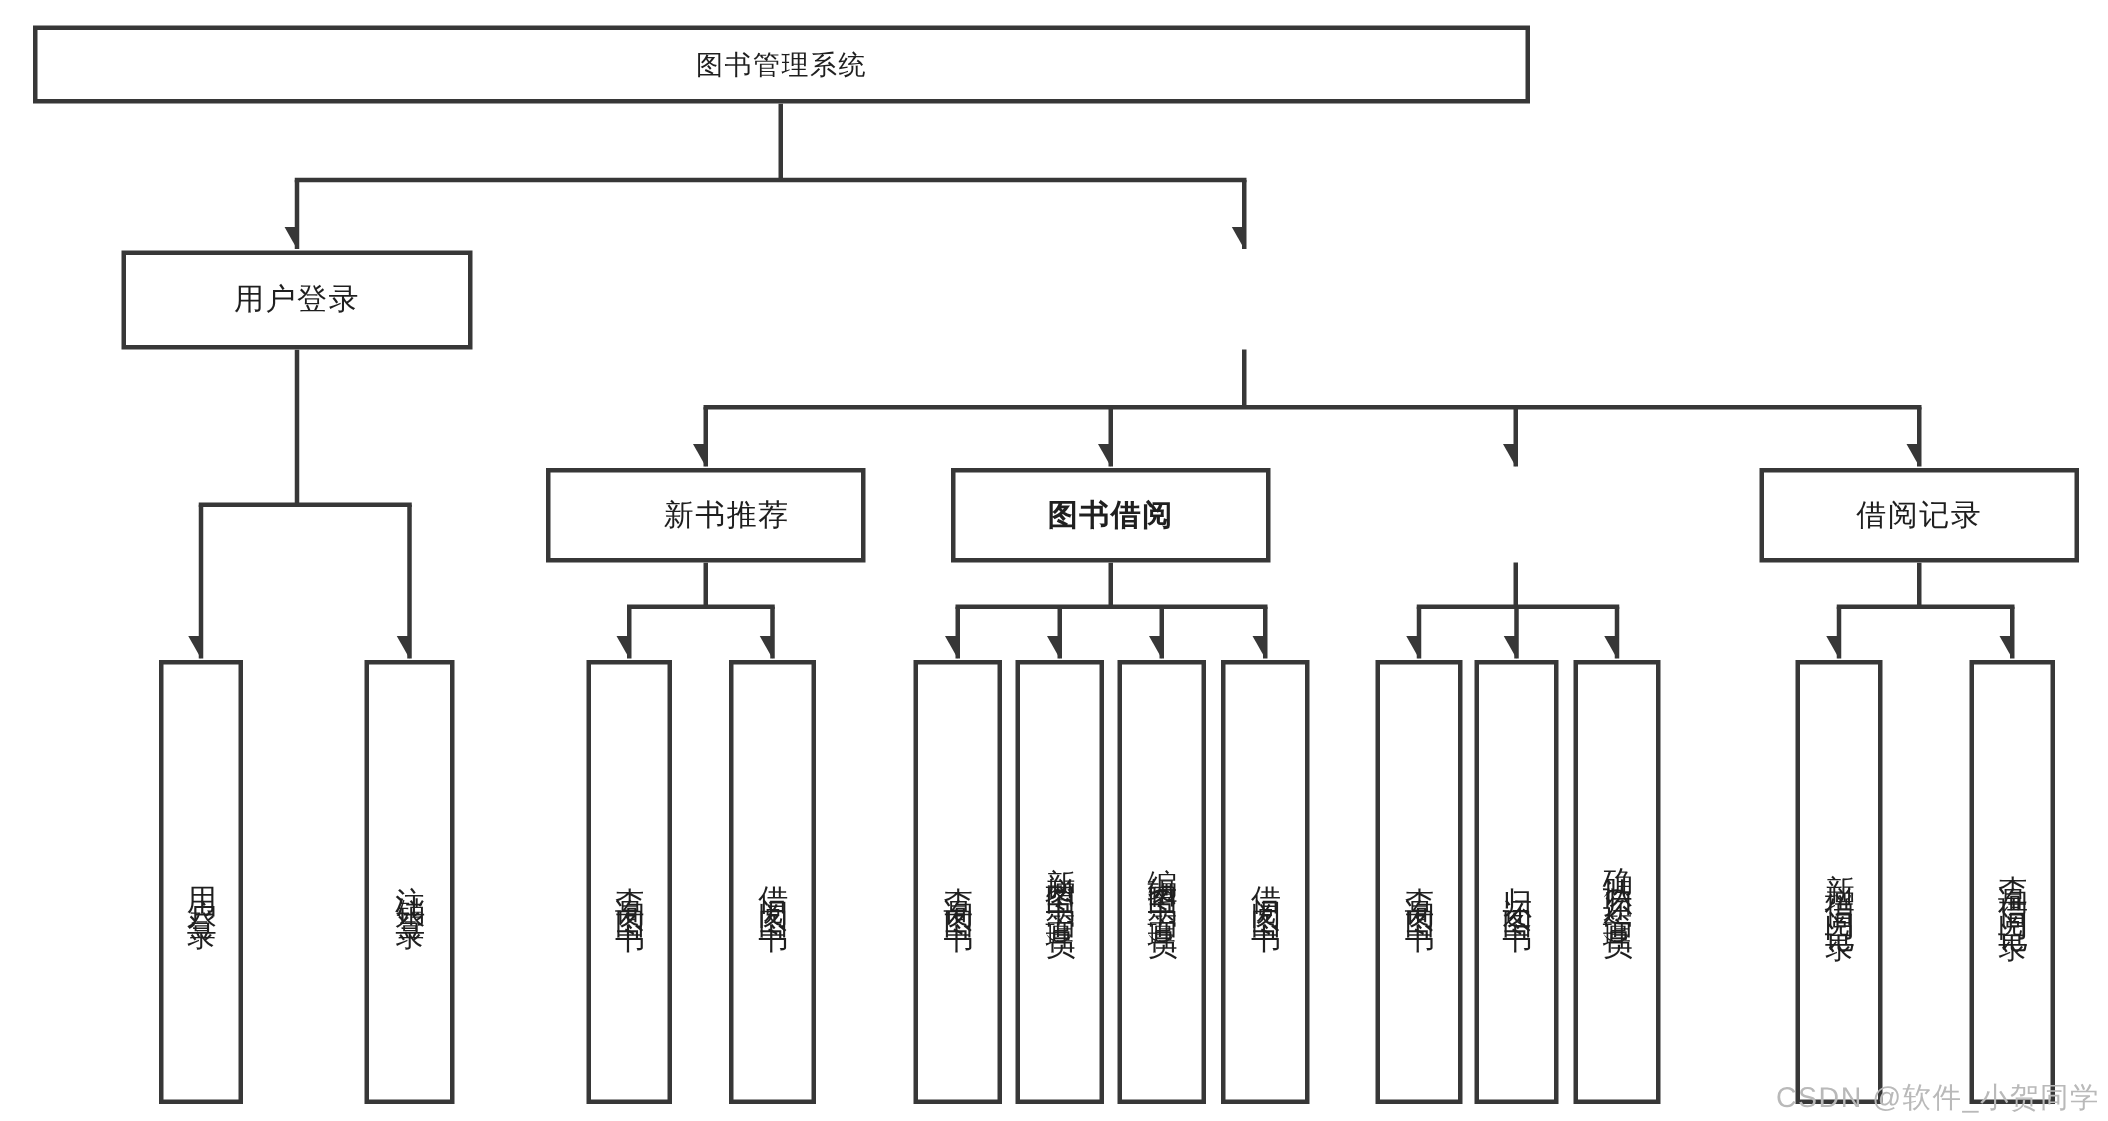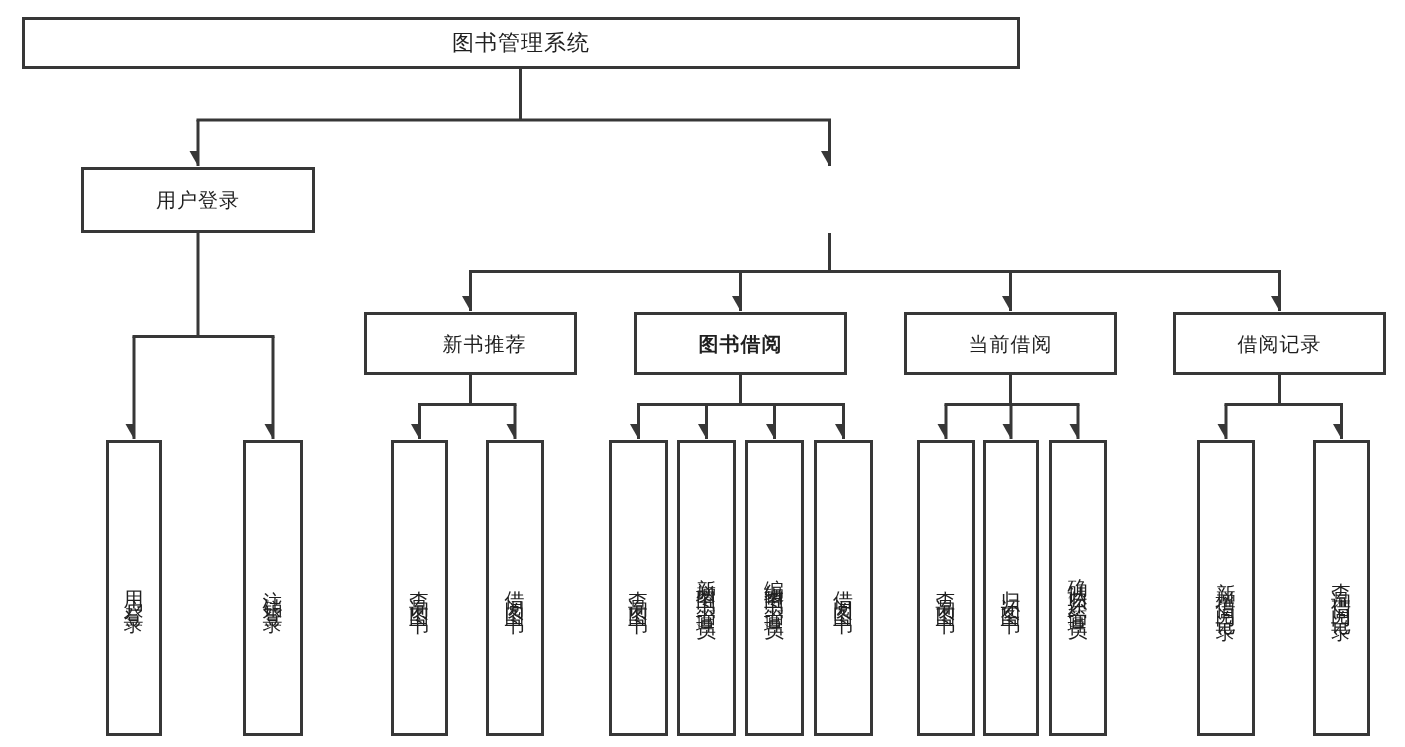--- a/index.html
+++ b/index.html
@@ -33,21 +33,21 @@
     color: #1f1f1f;
     display: flex;
     align-items: center;
     justify-content: center;
     z-index: 2;
     font-size: 20px;
     letter-spacing: 1px;
     line-height: 1;
   }
   .node.h-root {
-    font-size: 22px;
+    font-size: 18px;
     text-align: center;
   }
   .node.v {
     writing-mode: vertical-rl;
     text-orientation: mixed;
     letter-spacing: 8px;
     font-size: 20px;
     padding-top: 6px;
   }
   .node.v.long {
@@ -119,35 +119,35 @@
       <path d="M1341.5,404.5 V439" marker-end="url(#arrow)"></path>
     </g>
   </svg>
 
   <div class="node h-root" style="left:22px; top:17px; width:998px; height:52px;">图书管理系统</div>
 
   <div class="node" style="left:81px; top:167px; width:234px; height:66px;">用户登录</div>
 
   <div class="node" style="left:364px; top:312px; width:213px; height:63px;padding-left:28px;">新书推荐</div>
   <div class="node" style="left:634px; top:312px; width:213px; height:63px;font-weight:bold;">图书借阅</div>
-  <div class="node" style="left:904px; top:312px; width:213px; height:63px;">当前借阅</div>
   <div class="node" style="left:1173px; top:312px; width:213px; height:63px;">借阅记录</div>
 
   <div class="node v" style="left:106px; top:440px; width:56px; height:296px;">用户登录</div>
   <div class="node v" style="left:243px; top:440px; width:60px; height:296px;">注销登录</div>
 
   <div class="node v" style="left:391px; top:440px; width:57px; height:296px;">查询图书</div>
   <div class="node v" style="left:486px; top:440px; width:58px; height:296px;">借阅图书</div>
 
   <div class="node v" style="left:609px; top:440px; width:59px; height:296px;">查询图书</div>
   <div class="node v long" style="left:677px; top:440px; width:59px; height:296px;">新增图书（管理员）</div>
   <div class="node v long" style="left:745px; top:440px; width:59px; height:296px;">编辑图书（管理员）</div>
   <div class="node v" style="left:814px; top:440px; width:59px; height:296px;">借阅图书</div>
 
   <div class="node v" style="left:917px; top:440px; width:58px; height:296px;">查询图书</div>
   <div class="node v" style="left:983px; top:440px; width:56px; height:296px;">归还图书</div>
   <div class="node v long" style="left:1049px; top:440px; width:58px; height:296px;">确认归还（管理员）</div>
 
   <div class="node v" style="left:1197px; top:440px; width:58px; height:296px;">新增借阅记录</div>
   <div class="node v" style="left:1313px; top:440px; width:57px; height:296px;">查询借阅记录</div>
 
+  <div class="watermark">CSDN @软件_小贺同学</div>
 
 </div>
 
 </body></html>

